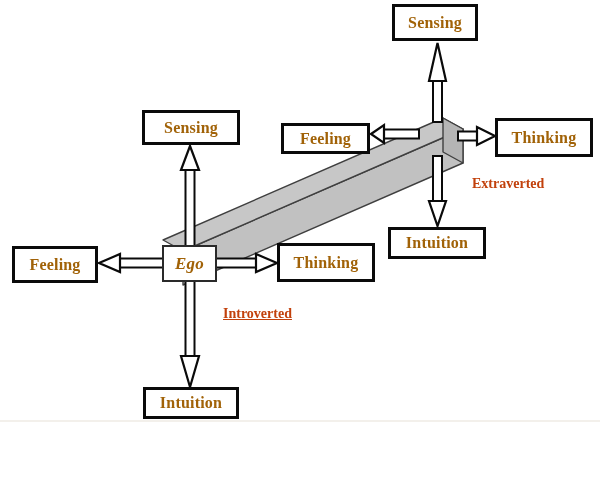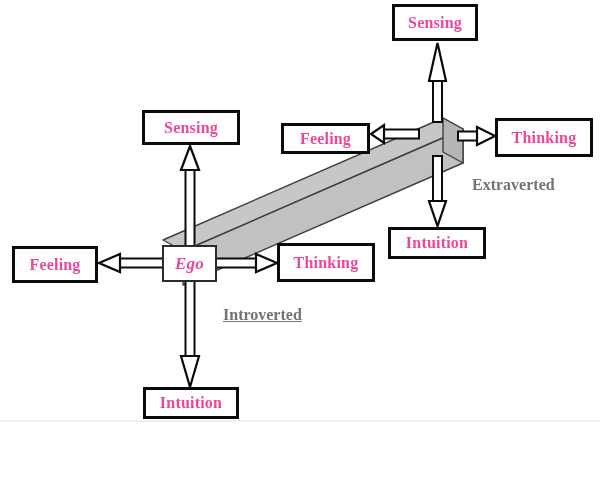--- a/index.html
+++ b/index.html
@@ -4,25 +4,25 @@
 <style>
   html,body{margin:0;padding:0;background:#ffffff;}
   .stage{
     position:relative;width:600px;height:480px;background:#ffffff;overflow:hidden;
     font-family:"Liberation Serif","DejaVu Serif",serif;
   }
   .layer{position:absolute;left:0;top:0;}
   .node{
     position:absolute;box-sizing:border-box;background:#ffffff;
     border:3px solid #0a0a0a;display:flex;align-items:center;justify-content:center;
-    font-weight:bold;font-size:16px;color:#ec4899;letter-spacing:0.2px;
+    font-weight:bold;font-size:16px;color:#a16207;letter-spacing:0.2px;
   }
   .node.ego{border:2px solid #2a2a2a;font-style:italic;font-size:17px;}
   .axis-label{
-    position:absolute;font-weight:bold;font-size:16px;color:#737373;white-space:nowrap;
+    position:absolute;font-weight:bold;font-size:14px;color:#c2410c;white-space:nowrap;
   }
   
   .b-int-sensing  {left:142px;top:110px;width:98px;height:35px;}
   .b-int-feeling  {left:12px; top:246px;width:86px;height:37px;}
   .b-ego          {left:162px;top:245px;width:55px;height:37px;}
   .b-int-thinking {left:277px;top:243px;width:98px;height:39px;}
   .b-int-intuition{left:143px;top:387px;width:96px;height:32px;}
   .l-introverted  {left:223px;top:306px;text-decoration:underline;}
   
   .b-ext-sensing  {left:392px;top:4px;  width:86px;height:37px;}

